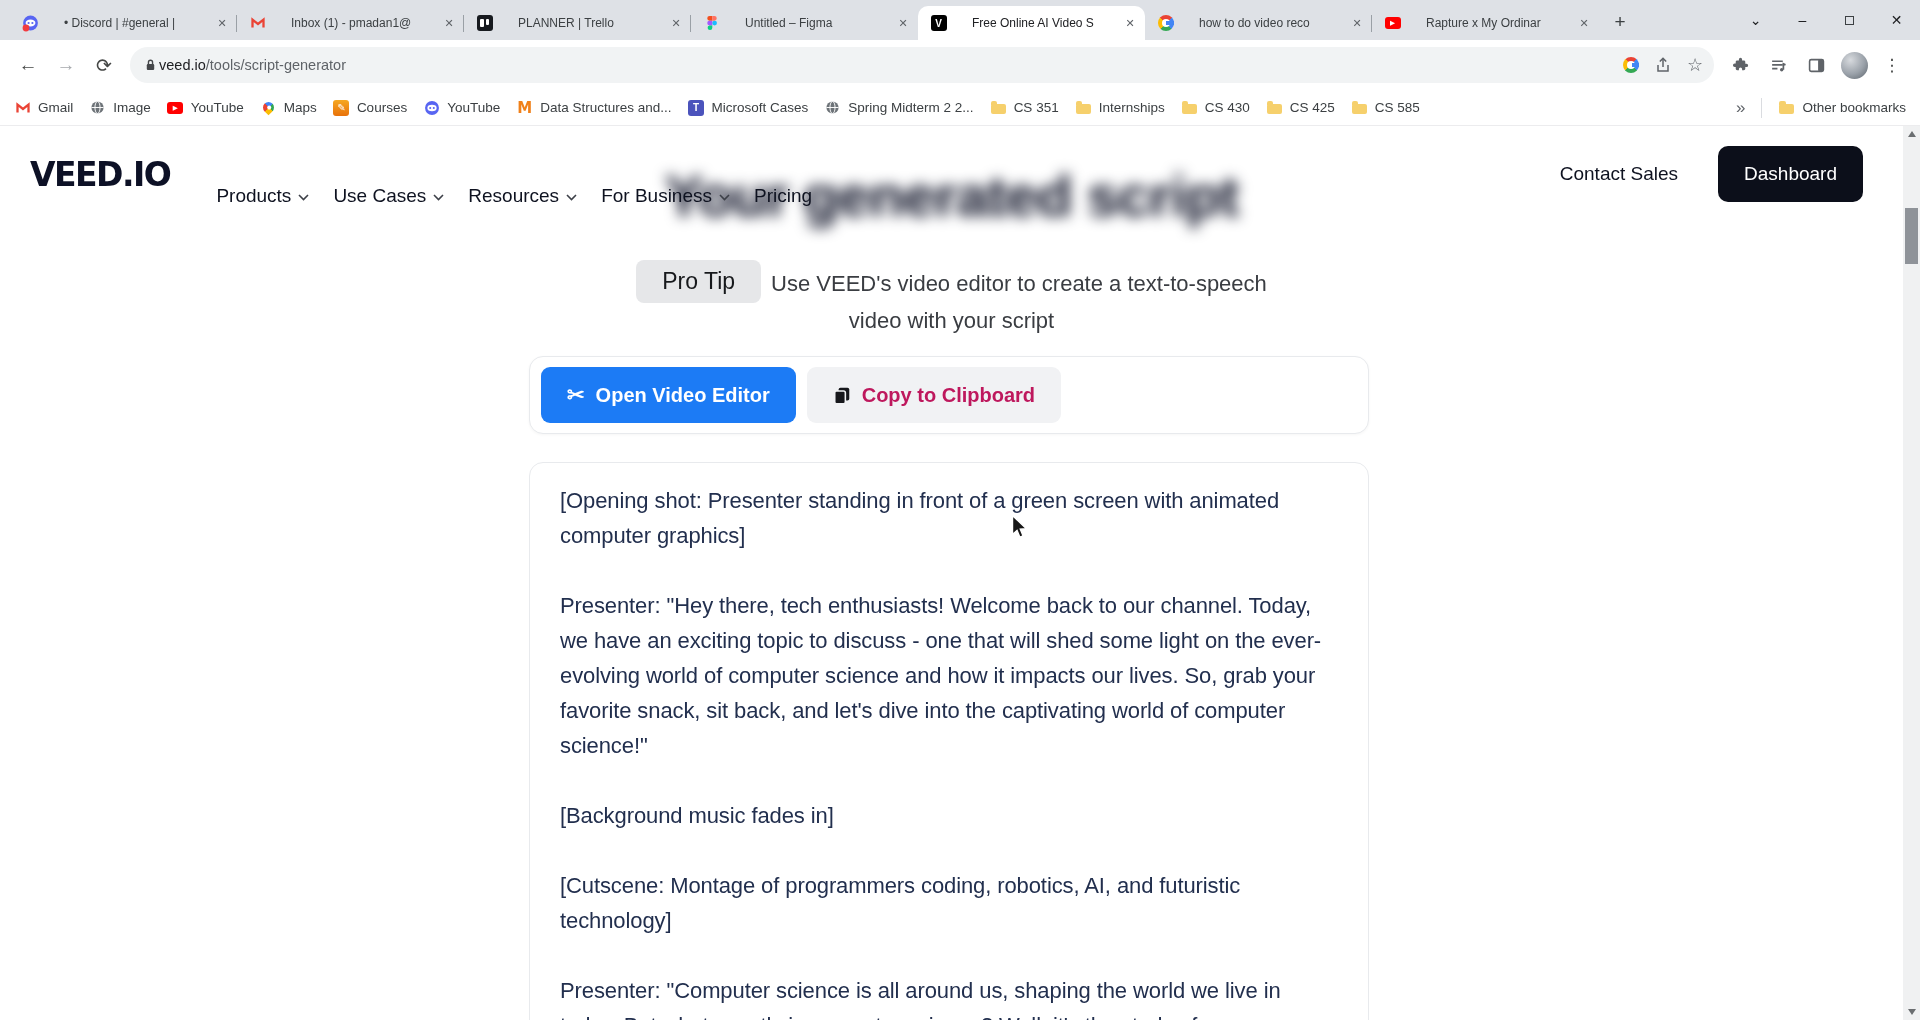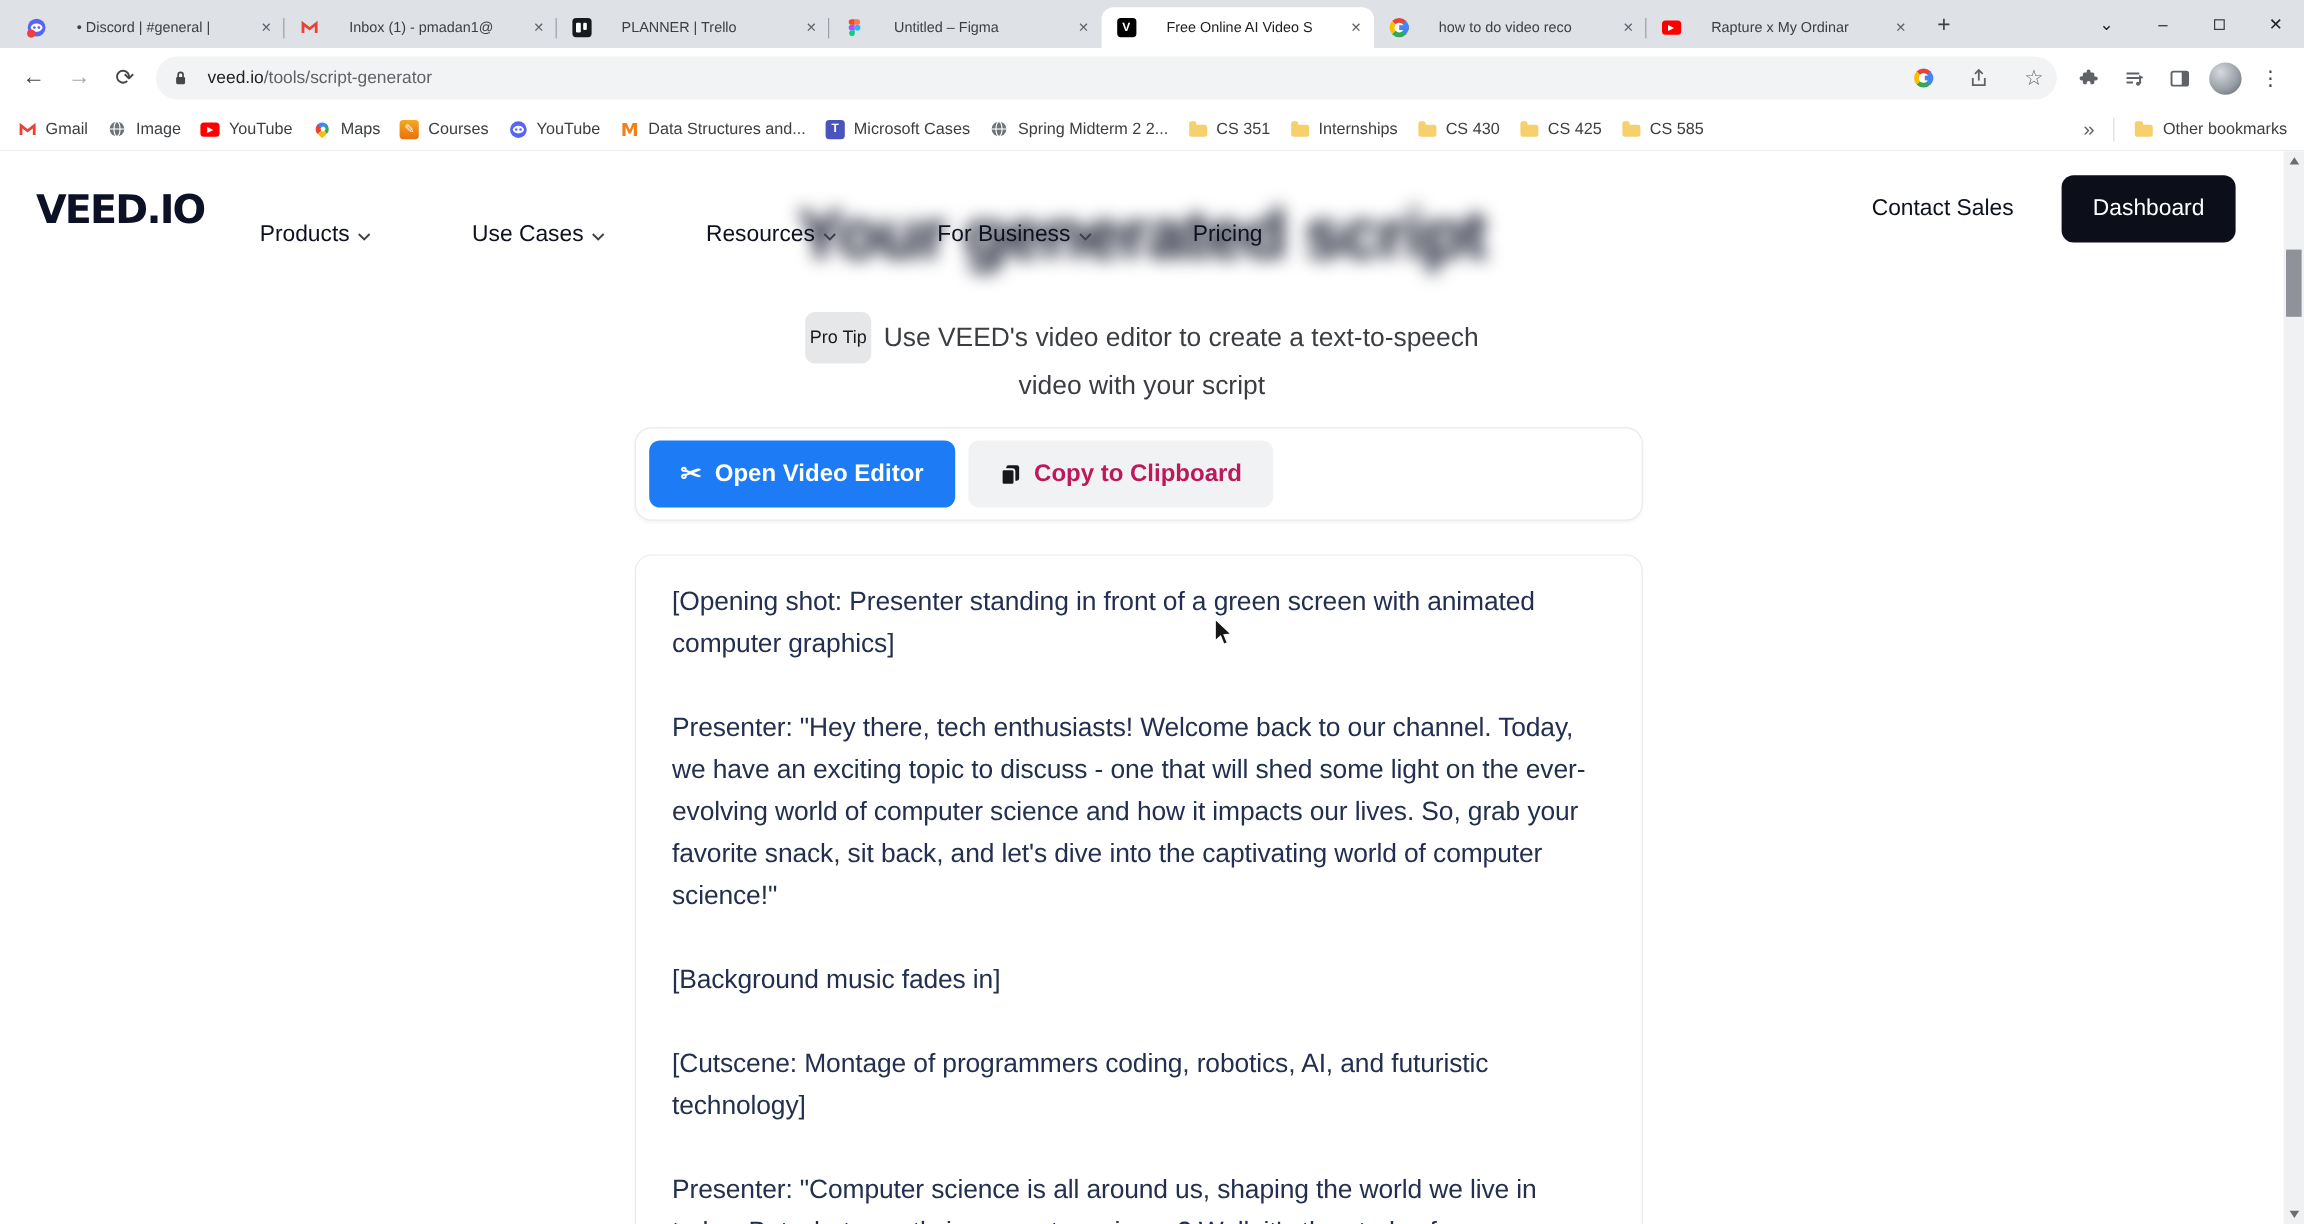--- a/index.html
+++ b/index.html
@@ -43,21 +43,21 @@
   .zy-m { color:#f08019; font-weight:800; font-size:15px; font-family:"DejaVu Sans",sans-serif; }
   .folder { width:15px; height:10px; background:#f6d06c; border-radius:1.5px 2px 2px 2px; position:relative; margin-top:3px; }
   .folder::before { content:''; position:absolute; top:-3px; left:0; width:6.5px; height:3.5px; background:#f6d06c; border-radius:2px 2px 0 0; }
 
   
   .toolbar { height:50px; background:#fff; display:flex; align-items:center; padding:0 10px; gap:2px; }
   .tbtn { width:36px; height:36px; border-radius:50%; display:flex; align-items:center; justify-content:center;
           font-size:19px; color:#454746; flex:none; }
   .tbtn.disabled { color:#a5a8ac; }
   .omnibox { flex:1; height:36px; margin:0 6px; background:#f1f3f4; border-radius:18px;
-             display:flex; align-items:center; padding:0 4px 0 14px; gap:16px; min-width:0; }
+             display:flex; align-items:center; padding:0 4px 0 14px; gap:2px; min-width:0; }
   .url { font-size:14.5px; white-space:nowrap; overflow:hidden; flex:1; }
   .url .dom { color:#202124; }
   .url .pth { color:#5f6368; }
   .obtn { width:30px; height:30px; border-radius:50%; display:flex; align-items:center; justify-content:center; flex:none; color:#5f6368; }
   .avatar { width:27px; height:27px; border-radius:50%;
             background:radial-gradient(circle at 35% 30%,#d7dade,#9aa1a9 55%,#596169); }
 
   
   .bookbar { height:36px; background:#fff; display:flex; align-items:center; padding:0 14px; gap:16px;
              border-bottom:1px solid #ececee; }
@@ -69,31 +69,31 @@
   .page { position:relative; height:894px; background:#fff; overflow:hidden; }
 
   .blur-heading { position:absolute; top:38px; left:0; right:17px; text-align:center; z-index:1;
                   font-size:58px; line-height:64px; font-weight:800; letter-spacing:-1px; color:#0d1126;
                   filter:blur(7px); }
 
   .site-header { position:absolute; top:0; left:0; right:17px; height:96px; display:flex; align-items:center;
                  padding:0 40px 0 30px; background:transparent; z-index:3; }
   .logo { font-family:"DejaVu Sans","Liberation Sans",sans-serif; font-size:33px; font-weight:900;
           letter-spacing:-1.5px; color:#0d1126; }
-  .mainnav { display:flex; gap:84px; margin-left:46px;margin-top:44px; }
+  .mainnav { display:flex; gap:24px; margin-left:46px;margin-top:44px; }
   .navitem { display:flex; align-items:center; gap:7px; font-size:19px; color:#0e1220; font-weight:500; }
   .chev { width:11px; height:7px; margin-top:3px; }
   .contact { margin-left:auto; font-size:19px; color:#0e1220; font-weight:500; }
   .dash-btn { margin-left:40px; background:#0c0f1a; color:#fff; font-size:19px; font-weight:500;
               padding:17px 26px; border-radius:10px; border:none; }
 
   .protip { position:absolute; top:134px; left:0; right:17px; text-align:center; z-index:2;
             font-size:22px; line-height:35px; color:#3a3d42; }
-  .pill { display:inline-block; background:#e6e7e9; color:#17191c; font-size:15px; font-weight:500;
-          padding:4px 4px; border-radius:8px; margin-right:10px; vertical-align:2px; }
+  .pill { display:inline-block; background:#e6e7e9; color:#17191c; font-size:23px; font-weight:500;
+          padding:4px 26px; border-radius:8px; margin-right:10px; vertical-align:2px; }
 
   .actions-card { position:absolute; left:529px; top:230px; width:840px; height:78px; background:#fff;
                   border:1px solid #e8eaed; border-radius:14px; box-shadow:0 1px 3px rgba(0,0,0,.04);
                   display:flex; align-items:center; padding:0 11px; gap:11px; z-index:2; }
   .btn { height:56px; border:none; border-radius:9px; font-family:inherit; font-size:20px; font-weight:700;
          display:flex; align-items:center; justify-content:center; gap:11px; padding:0 26px; white-space:nowrap; }
   .btn-primary { background:#1c7bf5; color:#fff; }
   .btn-secondary { background:#f1f2f4; color:#be185d; }
   .btn-outline { background:#fff; border:1px solid #e8eaed; color:#17181c; }
   .bicon { display:flex; align-items:center; }

